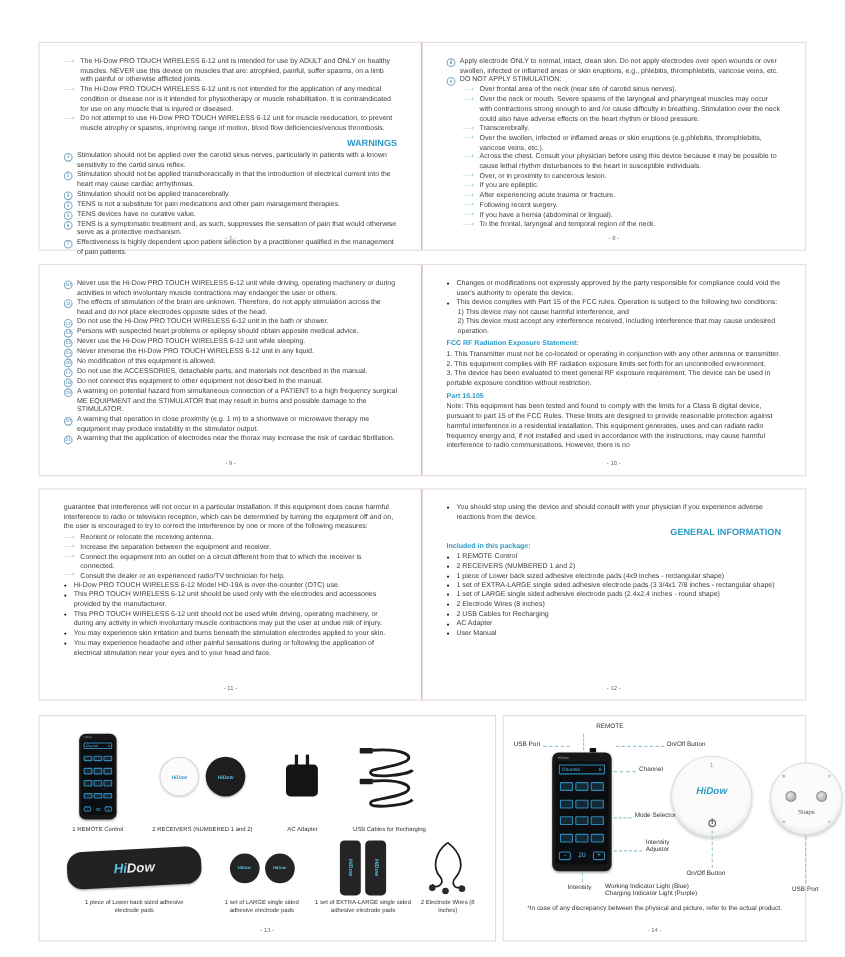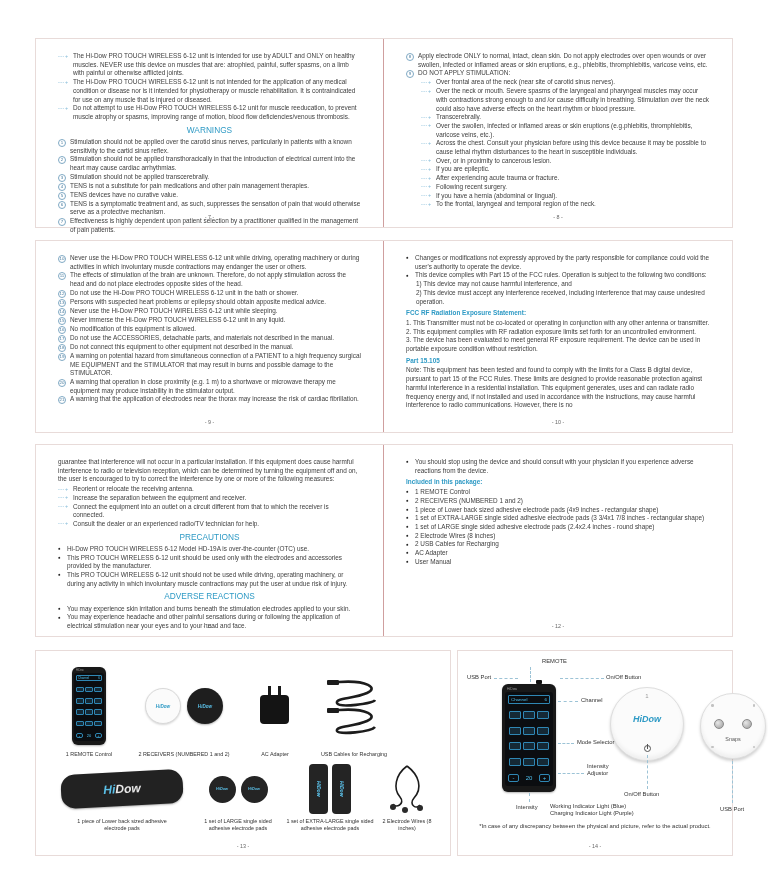--- a/index.html
+++ b/index.html
@@ -6,21 +6,21 @@
   html,body{width:768px;height:870px;background:#ffffff;font-family:"Liberation Sans",sans-serif;color:#3d3d3d;position:relative;overflow:hidden}
   .sheet{position:absolute;left:35px;width:698px;background:#fff;border:1px solid #e8dbd9;display:flex}
   #r1{top:38px;height:190px}
   #r2{top:240px;height:193px}
   #r3{top:444px;height:193px}
   .sheet4{position:absolute;left:35px;top:650px;width:698px;height:206px;display:flex;gap:6px}
   .card{flex:1;background:#fff;border:1px solid #e8dbd9;position:relative}
   .pg{width:50%;padding:13px 22px 12px 22px;position:relative;font-size:6.4px;line-height:1.36}
   .pg.lft{border-right:1px solid #cf9f9f}
   .pnum{position:absolute;bottom:6px;left:0;right:0;text-align:center;font-size:5.4px;color:#666}
-  .h1{color:#2e9ac5;font-weight:normal;font-size:8.3px;text-align:center;margin:3px 0 2px}
+  .h1{color:#2e9ac5;font-weight:bold;font-size:8.3px;text-align:right;margin:3px 0 2px}
   .sub{color:#2e9ac5;font-weight:bold;margin:3px 0 1px}
   .li{display:flex}
   .arr{flex:0 0 15px;color:#85bcd9;font-size:5.4px;letter-spacing:.5px;padding-top:.5px}
   .arr::before{content:"---+"}
   .ind{margin-left:15px}
   .cnum{flex:0 0 auto;width:8px;height:8px;border:1px solid #7fa9c4;border-radius:50%;font-size:4.4px;color:#43789c;display:flex;align-items:center;justify-content:center;margin:1px 4px 0 0}
   .dot{flex:0 0 9px;font-size:4.6px;color:#1e1e1e;padding-top:1.2px}
   .dot::before{content:"\25CF"}
   .txt{flex:1}
   .pl{margin-left:10px}
@@ -346,58 +346,57 @@
         <div class="li">
           <span class="arr"></span>
           <span class="txt">Connect the equipment into an outlet on a circuit different from that to which the receiver is connected.</span>
         </div>
 
         <div class="li">
           <span class="arr"></span>
           <span class="txt">Consult the dealer or an experienced radio/TV technician for help.</span>
         </div>
       </div>
-    <div class="h1">PRECAUTIONS</div>
     <div>
 
         <div class="li">
           <span class="dot"></span>
           <span class="txt">Hi-Dow PRO TOUCH WIRELESS 6-12 Model HD-19A is over-the-counter (OTC) use.</span>
         </div>
 
         <div class="li">
           <span class="dot"></span>
           <span class="txt">This PRO TOUCH WIRELESS 6-12 unit should be used only with the electrodes and accessories provided by the manufacturer.</span>
         </div>
 
         <div class="li">
           <span class="dot"></span>
           <span class="txt">This PRO TOUCH WIRELESS 6-12 unit should not be used while driving, operating machinery, or during any activity in which involuntary muscle contractions may put the user at undue risk of injury.</span>
         </div>
       </div>
-    <div class="h1">ADVERSE REACTIONS</div>
     <div>
 
         <div class="li">
           <span class="dot"></span>
           <span class="txt">You may experience skin irritation and burns beneath the stimulation electrodes applied to your skin.</span>
         </div>
 
         <div class="li">
           <span class="dot"></span>
           <span class="txt">You may experience headache and other painful sensations during or following the application of electrical stimulation near your eyes and to your head and face.</span>
         </div>
       </div>
     <div class="pnum">- 11 -</div>
   </div>
   <div class="pg">
     <div class="li">
       <span class="dot"></span>
       <span class="txt">You should stop using the device and should consult with your physician if you experience adverse reactions from the device.</span>
     </div>
+    <div class="h1">GENERAL INFORMATION</div>
     <div class="sub">Included in this package:</div>
     <div>
 
         <div class="li">
           <span class="dot"></span>
           <span class="txt">1 REMOTE Control</span>
         </div>
 
         <div class="li">
           <span class="dot"></span>

